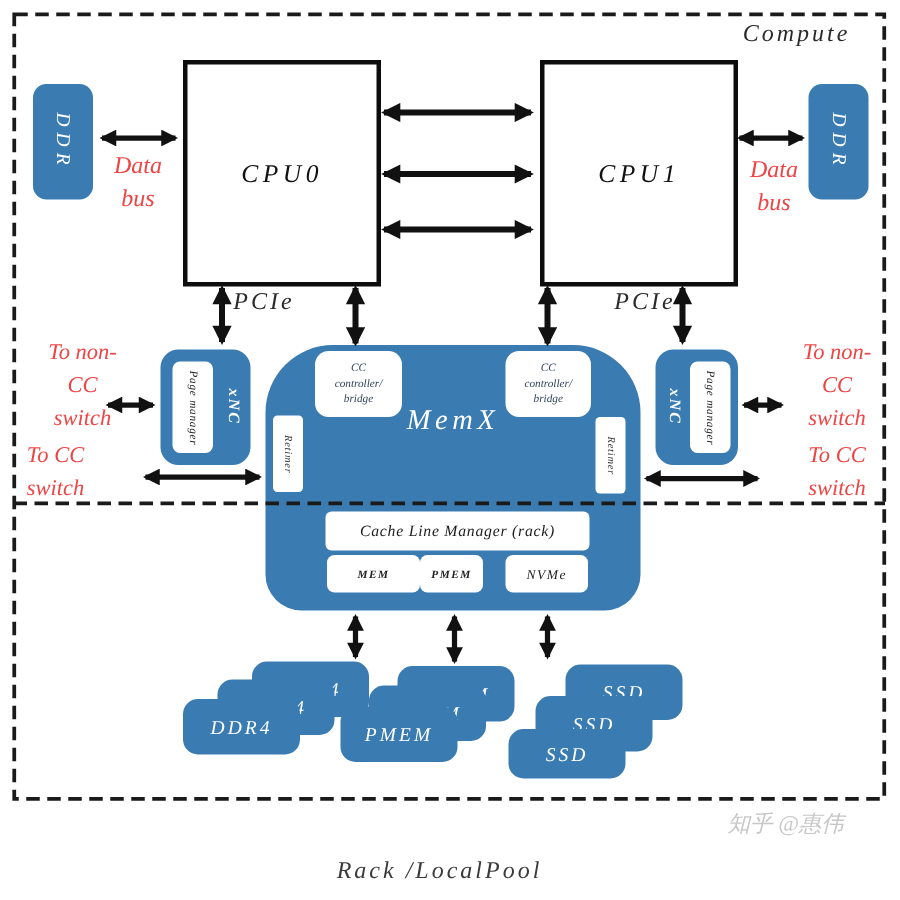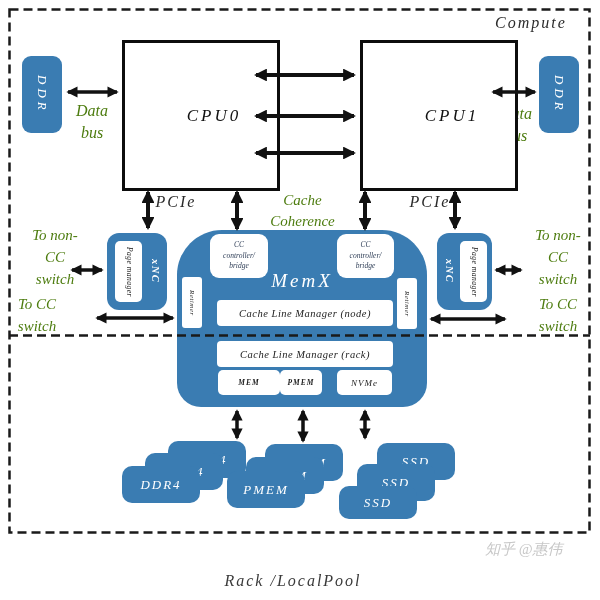--- a/index.html
+++ b/index.html
@@ -7,24 +7,24 @@
     position:relative;width:600px;height:600px;background:#ffffff;overflow:hidden;
     font-family:"Liberation Serif","DejaVu Serif",serif;color:#222;
   }
   .abs{position:absolute;font-style:italic;}
   .blue{background:var(--blue,#3A7CB2);color:#fff;}
   .rbox{border-radius:9px;}
   .flexc{display:flex;align-items:center;justify-content:center;}
   .vtext{writing-mode:vertical-rl;white-space:nowrap;}
   .cpu{
     width:126px;height:145px;border:3px solid #0d0d0d;background:#fff;
-    font-size:17px;letter-spacing:3px;color:#111;padding-left:26px;
+    font-size:17px;letter-spacing:3px;color:#111;
   }
   .ddr{width:40px;height:77px;font-size:13px;letter-spacing:4px;}
-  .lbl{font-size:15px;line-height:22px;text-align:center;color:#4d7c0f;}
+  .lbl{font-size:15px;line-height:22px;text-align:center;color:#ef4444;}
   .biglbl{font-size:16px;letter-spacing:2px;color:#2b2b2b;}
   .whitebox{background:#fff;color:#222;border-radius:5px;}
   .ccbox{
     width:58px;height:44px;border-radius:9px;
     font-size:7.5px;line-height:1.4;text-align:center;color:#33425a;
   }
   .retimer{width:20px;height:51px;border-radius:3px;font-size:7px;letter-spacing:.5px;color:#333;}
   .clm{width:176px;height:26px;border-radius:4px;font-size:10.5px;letter-spacing:.5px;color:#1c1c1c;}
   .medbox{height:25px;border-radius:5px;font-size:7.5px;font-weight:bold;letter-spacing:1px;color:#222;}
   .stackbox{width:78px;height:37px;border-radius:10px;font-size:13px;letter-spacing:2px;}
@@ -91,24 +91,20 @@
     <span style="display:block">bus</span>
   </div>
   <div class="abs lbl" style="left:490px;top:103px;width:52px;font-size:16px;">
     <span style="display:block">Data</span>
     <span style="display:block">bus</span>
   </div>
 
   <div class="abs biglbl" style="left:146px;top:193px;width:60px;text-align:center;">PCIe</div>
   <div class="abs biglbl" style="left:400px;top:193px;width:60px;text-align:center;">PCIe</div>
 
-  <div class="abs lbl" style="left:245px;top:190px;width:115px;line-height:21px;">
-    <span style="display:block">Cache</span>
-    <span style="display:block">Coherence</span>
-  </div>
 
   <div class="abs lbl" style="left:8px;top:224px;width:94px;">
     <span style="display:block">To non-</span>
     <span style="display:block">CC</span>
     <span style="display:block">switch</span>
   </div>
   <div class="abs lbl" style="left:6px;top:293px;width:62px;">
     <span style="display:block">To CC</span>
     <span style="display:block">switch</span>
   </div>
@@ -158,21 +154,20 @@
 
   <div class="abs zmid" style="left:257px;top:270px;width:90px;text-align:center;color:#fff;font-size:19px;letter-spacing:3px;">MemX</div>
 
   <div class="abs whitebox retimer flexc zmid" style="left:182px;top:277px;">
     <span class="vtext">Retimer</span>
   </div>
   <div class="abs whitebox retimer flexc zmid" style="left:397px;top:278px;">
     <span class="vtext">Retimer</span>
   </div>
 
-  <div class="abs whitebox clm flexc zmid" style="left:217px;top:300px;">Cache Line Manager (node)</div>
   <div class="abs whitebox clm flexc zmid" style="left:217px;top:341px;">Cache Line Manager (rack)</div>
 
   <div class="abs whitebox medbox flexc zmid" style="left:218px;top:370px;width:62px;">MEM</div>
   <div class="abs whitebox medbox flexc zmid" style="left:280px;top:370px;width:42px;">PMEM</div>
   <div class="abs whitebox medbox flexc zmid" style="left:337px;top:370px;width:55px;font-size:9px;font-weight:normal;">NVMe</div>
 
 
   <div class="abs blue stackbox flexc" style="left:168px;top:441px;z-index:2;">DDR4</div>
   <div class="abs blue stackbox flexc" style="left:145px;top:453px;z-index:3;">DDR4</div>
   <div class="abs blue stackbox flexc" style="left:122px;top:466px;z-index:4;">DDR4</div>

